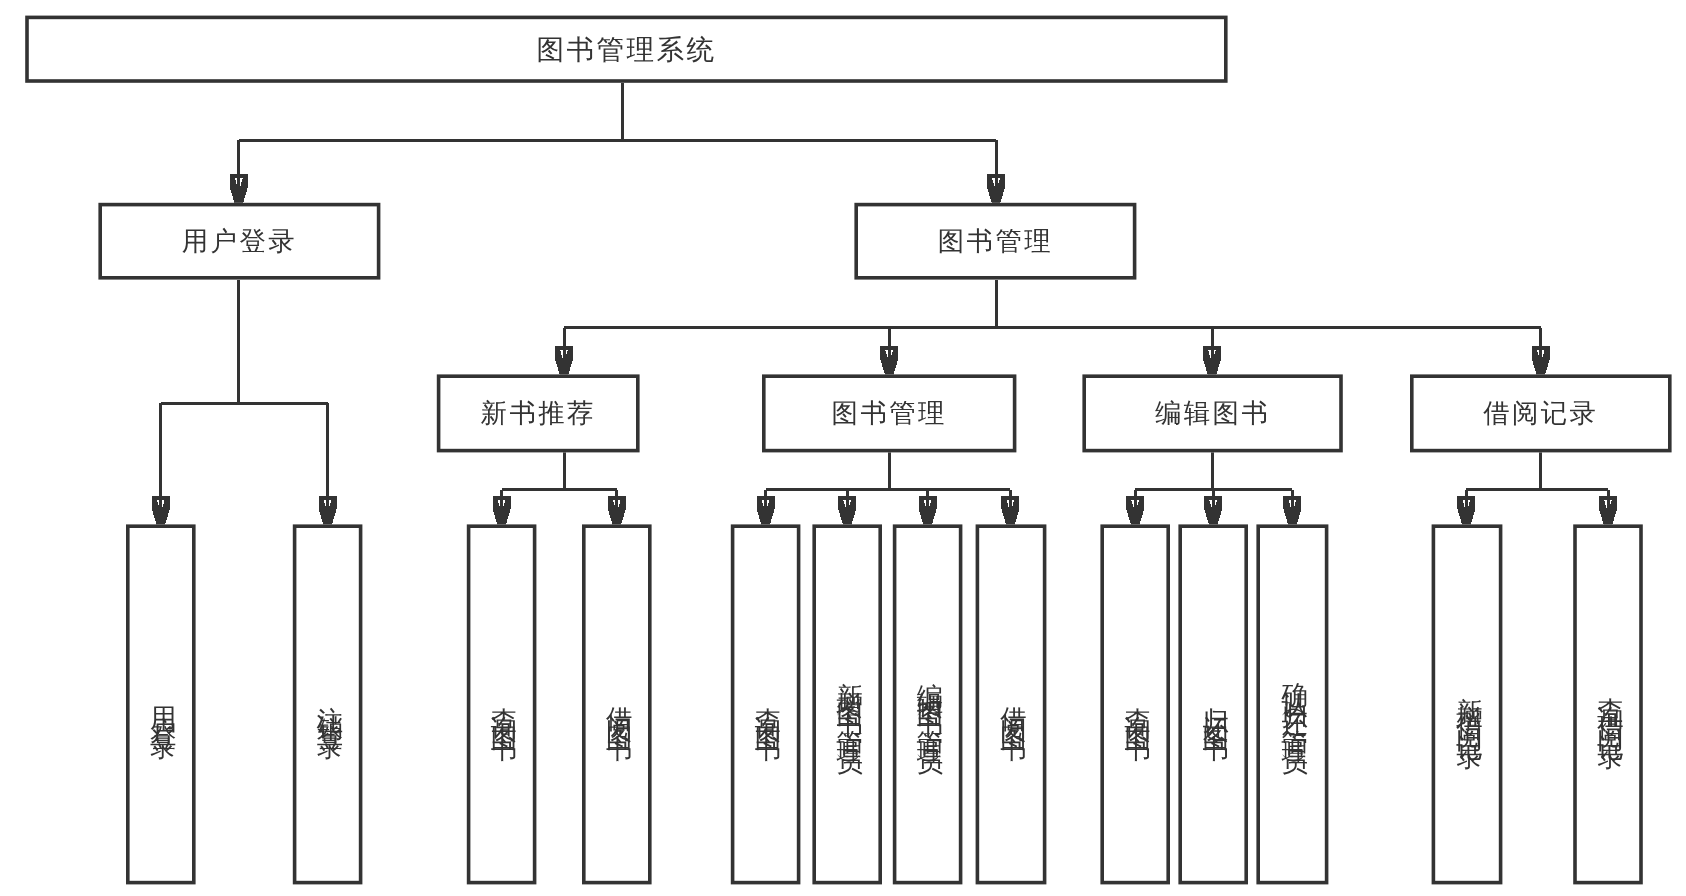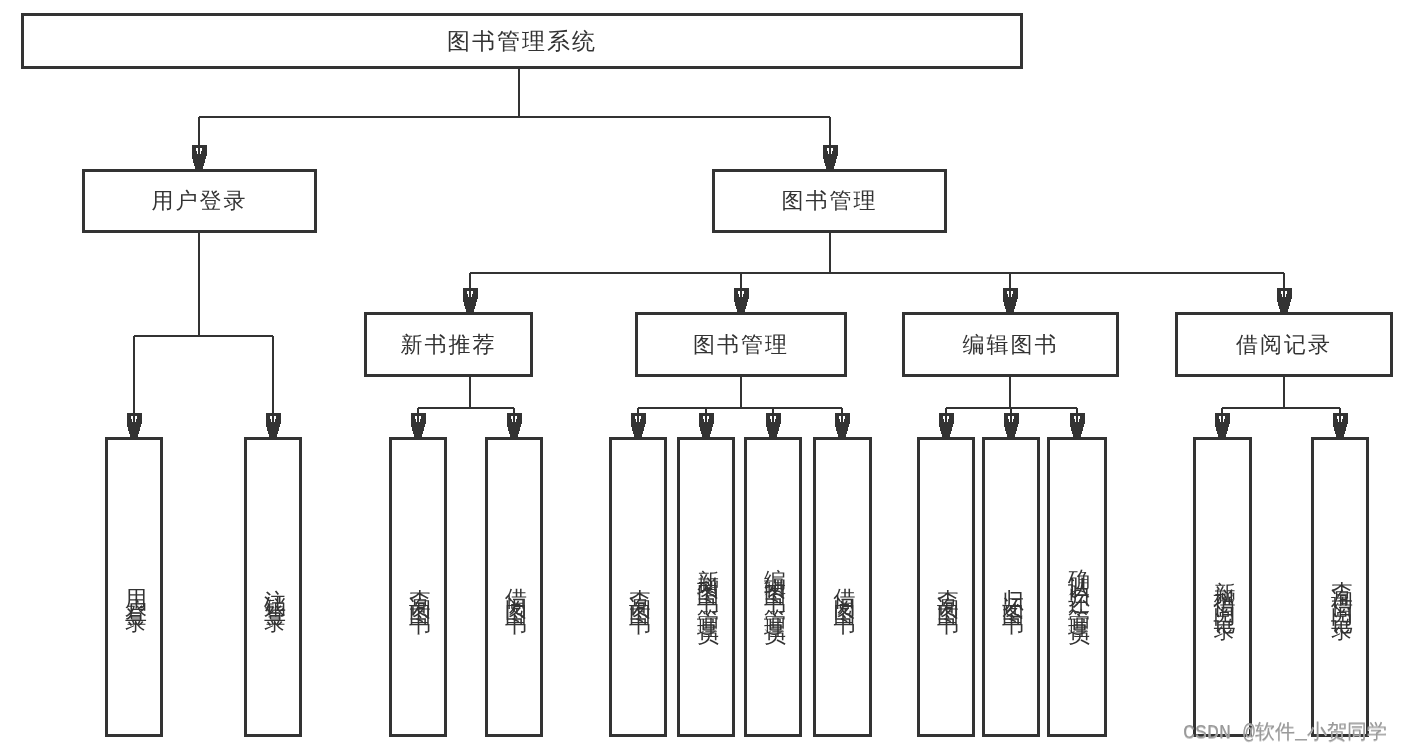--- a/index.html
+++ b/index.html
@@ -154,15 +154,14 @@
     <span class="v-label">确认归还（管理员）</span>
   </div>
 
   <div class="node" style="left:1193px;top:437px;width:59px;height:300px;">
     <span class="v-label">新增借阅记录</span>
   </div>
   <div class="node" style="left:1311px;top:437px;width:58px;height:300px;">
     <span class="v-label">查询借阅记录</span>
   </div>
 
-  <div class="watermark">CSDN @软件_小贺同学</div>
 
 </div>
 
 </body></html>

